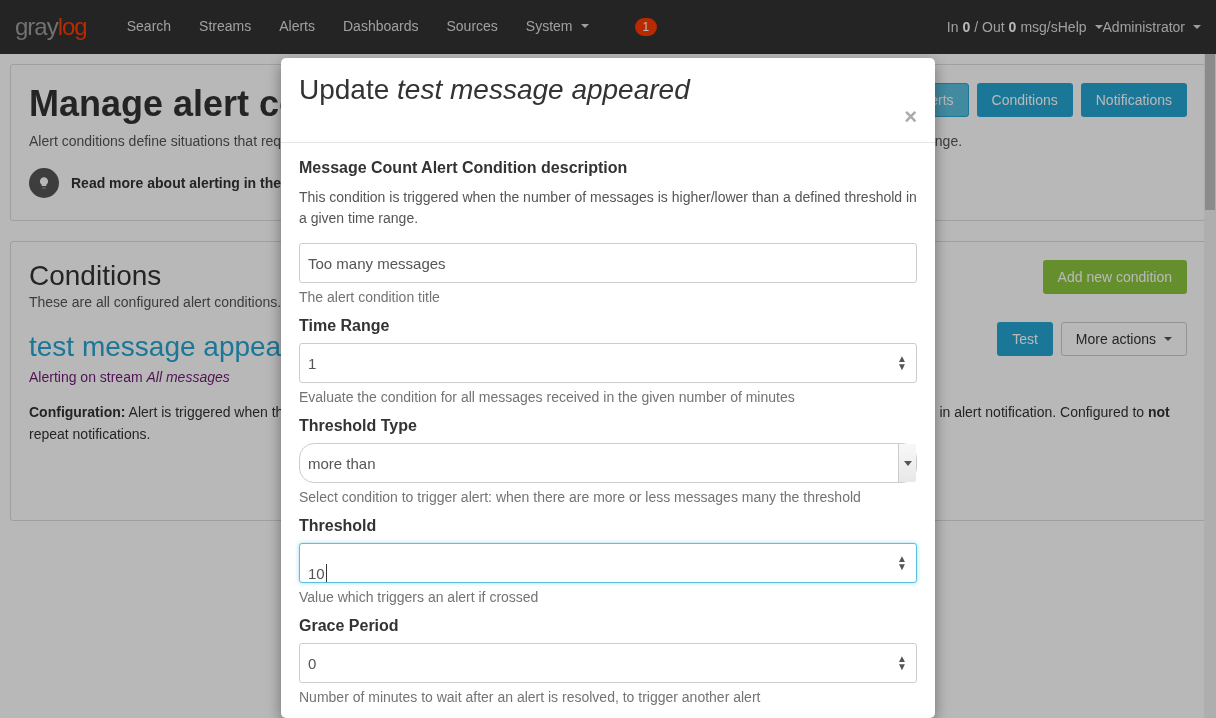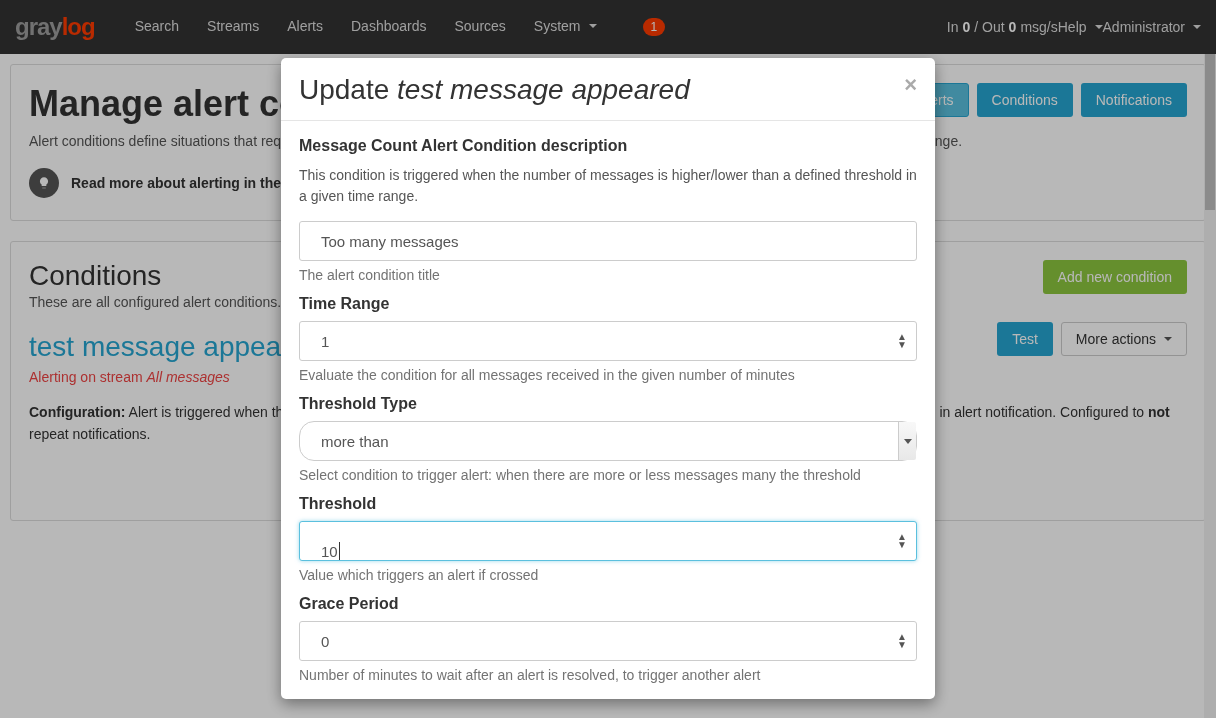--- a/index.html
+++ b/index.html
@@ -7,21 +7,21 @@
     width: 1216px; height: 718px; overflow: hidden;
     font-family: "Helvetica Neue", Helvetica, Arial, sans-serif;
     font-size: 14px; color: #333; background: #fff;
   }
   
   .navbar {
     height: 54px; background: #333; color: #9d9d9d;
     display: flex; align-items: center; padding: 0 15px;
     position: relative; z-index: 10;
   }
-  .logo { font-size: 24px; font-weight: bold; color: #9d9d9d; margin-right: 40px; letter-spacing: -1px;}
+  .logo { font-size: 24px; font-weight: normal; color: #9d9d9d; margin-right: 40px; letter-spacing: -1px;}
   .logo .g2 { color: #ff3b00; }
   .nav-left { display: flex; align-items: flex-start; gap: 28px; }
   .nav-item { color: #ddd; cursor: pointer; font-size: 14px; display:flex; align-items:center; gap:4px;}
   .nav-right { margin-left: auto; display: flex; align-items: center; }
   .badge-red { background: #ff3b00; color: #fff; border-radius: 10px; padding: 2px 8px; font-size: 12px; margin-left: 18px;}
   .caret { display:inline-block; width:0; height:0; border-left:4px solid transparent; border-right:4px solid transparent; border-top:4px solid #ddd; margin-left:4px; vertical-align: middle;}
   
   .page { padding: 10px; }
   .panel { border: 1px solid #ddd; border-radius: 3px; padding: 18px 18px 22px 18px; margin-bottom: 20px; position: relative; background:#fff;}
   h1.page-title { font-size: 36px; font-weight: bold; color: #333; margin-bottom: 6px; }
@@ -30,48 +30,48 @@
   .btn { display: inline-flex; align-items:center; gap:4px; padding: 8px 14px; border-radius: 3px; font-size: 14px; cursor: pointer; border: 1px solid transparent;}
   .btn-info { background: #26a6d1; color: #fff; }
   .btn-outline-info { background: #fff; color: #26a6d1; border-color:#26a6d1; }
   .btn-success { background:#8DC63F; color:#fff; }
   .btn-default { background:#fff; color:#333; border:1px solid #ccc; }
   .bulb-row { margin-top: 16px; display:flex; align-items:center; gap:12px;}
   .bulb { width:30px; height:30px; border-radius:50%; background:#555; color:#fff; display:flex; align-items:center; justify-content:center; font-size:14px;}
   h2.section-title { font-size:28px; font-weight:normal; color:#333; }
   .cond-name { font-size:28px; color:#26a6d1; margin-top:18px;}
   .cond-actions { position:absolute; right:18px; top: 80px; display:flex; gap:8px;}
-  .stream-line { color:#ef4444; margin-top:6px; }
+  .stream-line { color:#701a75; margin-top:6px; }
   .stream-name { font-style: italic; }
   .config-line { color:#333; margin-top:16px; line-height:1.6;}
   
   .modal-backdrop {
     position: fixed; inset: 0; background: rgba(0,0,0,0.28); z-index: 100;
   }
   .modal {
     position: fixed; top: 58px; left: 50%; transform: translateX(-50%);
     width: 654px; background: #fff; border-radius: 5px; z-index: 101;
     box-shadow: 0 5px 15px rgba(0,0,0,0.4);
     max-height: 660px; overflow: hidden;
   }
   .modal-header {
     padding: 16px 18px 14px 18px; border-bottom: 1px solid #e5e5e5;
-    display:flex; align-items:flex-start;
+    display:flex; align-items:flex-start;flex-direction:column;
   }
   .modal-title { font-size: 28px; font-weight: normal; color:#333;}
   .modal-title em { font-style: italic; font-weight: normal; }
   .modal-close { margin-left:auto; color:#aaa; font-size:22px; cursor:pointer; line-height:1; font-weight:bold;}
   .modal-body { padding: 16px 18px 4px 18px; }
   .desc-title { font-weight:bold; font-size:16px; color:#333; margin-bottom:10px;}
   .desc-text { color:#555; font-size:14px; line-height:1.5; margin-bottom:14px;}
   .form-group { margin-bottom: 12px; }
   .form-label { font-weight:bold; font-size:16px; color:#333; display:block; margin-bottom:8px;}
   .form-control {
     width:100%; height:40px; border:1px solid #ccc; border-radius:3px;
-    padding: 0 21px; font-size:15px; color:#555; background:#fff;
+    padding: 0 8px; font-size:15px; color:#555; background:#fff;
     position:relative;
   }
   .form-control.focused { border-color:#5bc0de; box-shadow: 0 0 4px rgba(91,192,222,0.6); outline:none;}
   .help-text { color:#737373; font-size:14px; margin-top:6px;}
   .spinner-wrap { position:relative; }
   .spinner-arrows {
     position:absolute; right:10px; top:50%; transform:translateY(-50%);
     display:flex; flex-direction:column; gap:0px; color:#555; font-size:10px; line-height:8px;
     pointer-events:none;
   }

